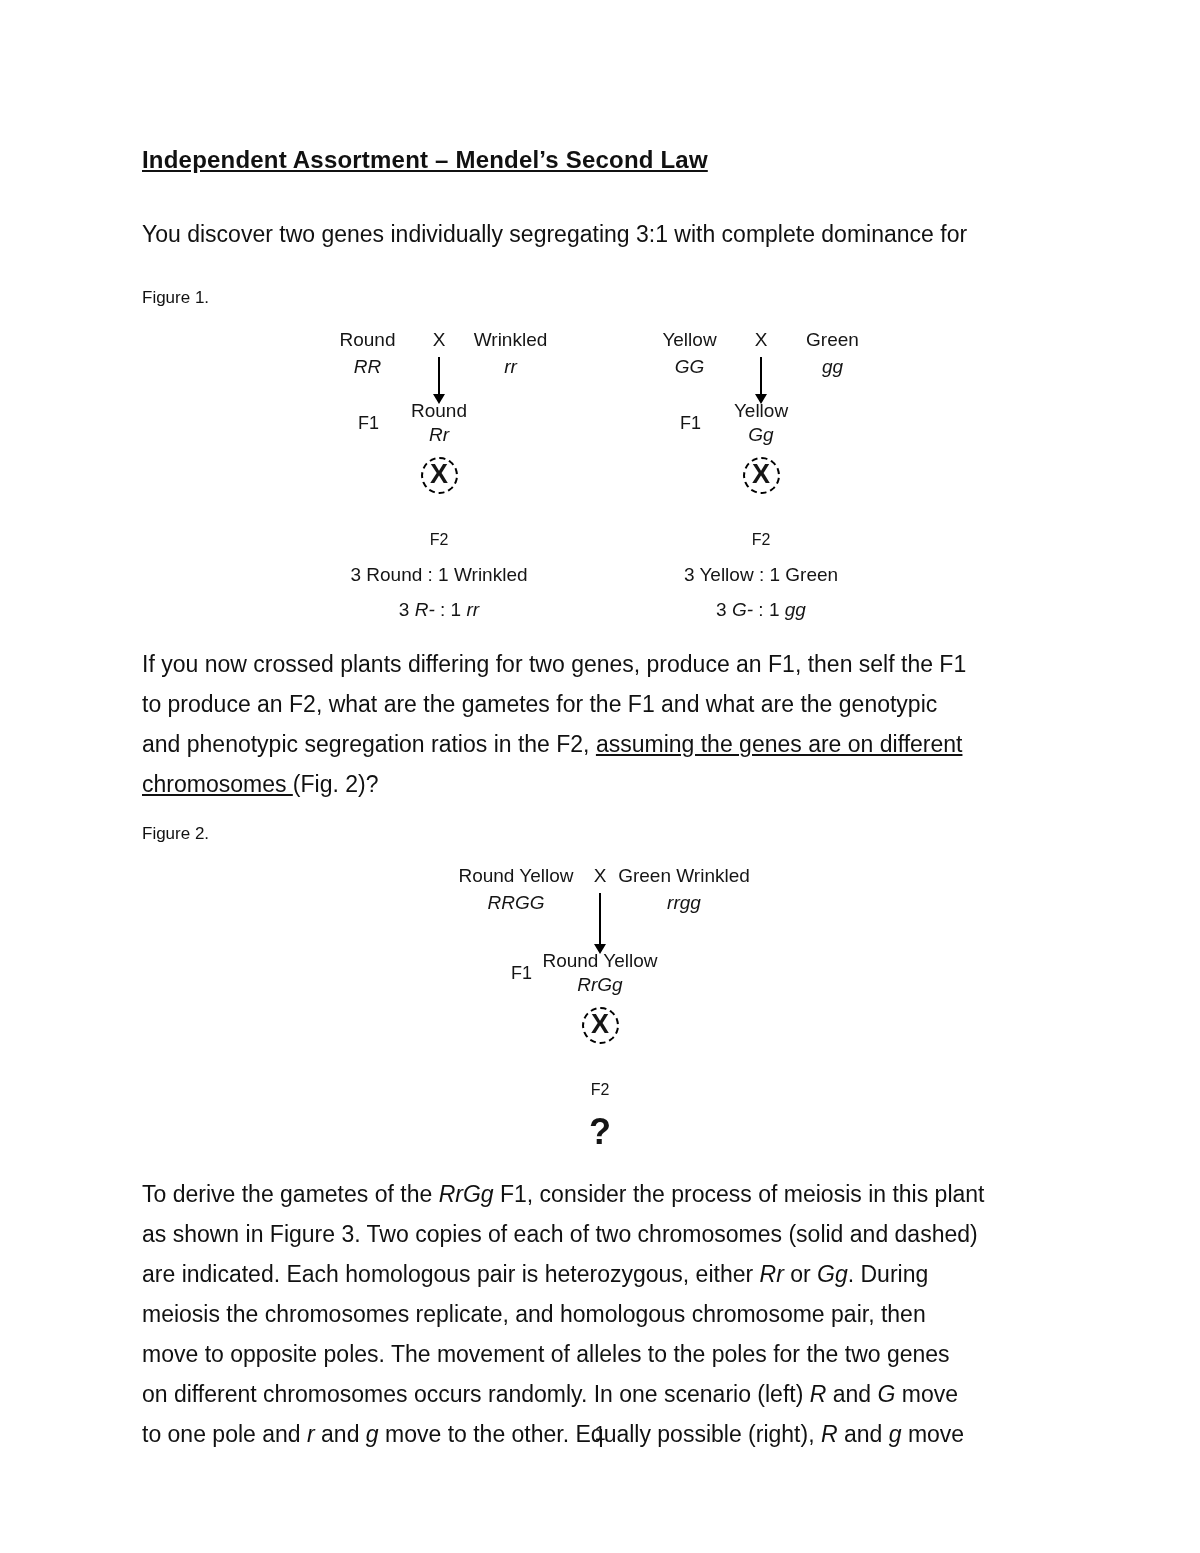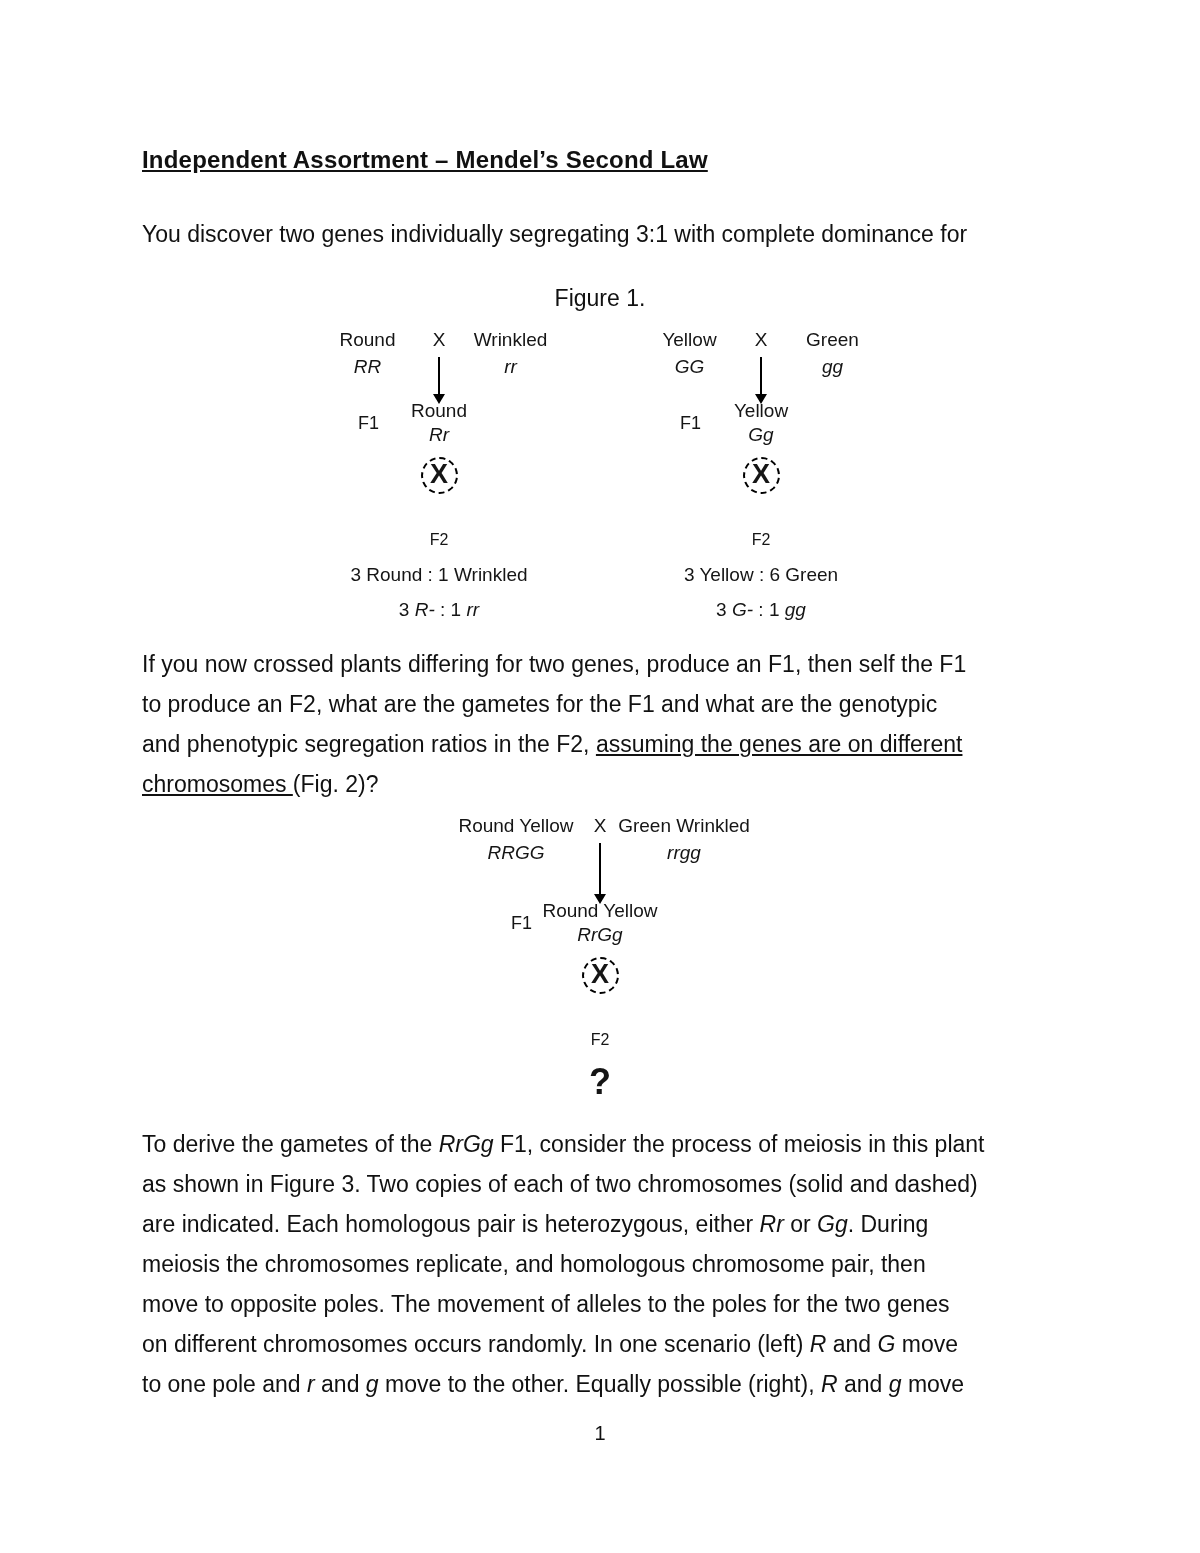--- a/index.html
+++ b/index.html
@@ -26,24 +26,23 @@
     margin-bottom: 40px;
     letter-spacing: 0.2px;
   }
   .para {
     font-size: 23px;
     line-height: 40px;
     margin-bottom: 24px;
     max-width: 940px;
   }
   .fig-label {
-    font-size: 23px;
+    font-size: 17px;
     line-height: 40px;
     margin-bottom: 10px;
-    text-align: center;
   }
   
   .fig-row {
     display: flex;
     justify-content: center;
     gap: 72px;
     margin-bottom: 22px;
   }
   .cross {
     display: flex;
@@ -210,27 +209,28 @@
           <span>Yellow</span>
           <span class="geno">Gg</span>
         </span>
           </span>
         <span class="cell c3"></span>
       </div>
       <div class="self-icon">
           <span>X</span>
         </div>
       <div class="f2">F2</div>
-      <div class="ratio">3 Yellow : 6 Green</div>
+      <div class="ratio">3 Yellow : 1 Green</div>
       <div class="ratio"><span>3 </span><span style="font-style: italic;">G-</span><span> : 1 </span><span style="font-style: italic;">gg</span></div>
     </div>
   </div>
 
   <div class="para" style="margin-bottom:10px"><span>If you now crossed plants differing for two genes, produce an F1, then self the F1</span><br><span>to produce an F2, what are the gametes for the F1 and what are the genotypic</span><br><span>and phenotypic segregation ratios in the F2, </span><span style="text-decoration: underline;">assuming the genes are on different </span><br><span style="text-decoration: underline;">chromosomes </span><span>(Fig. 2)?</span></div>
 
+  <div class="fig-label">Figure 2.</div>
 
   <div class="fig-row" style="margin-bottom:30px">
 
     <div class="cross wide">
       <div class="crow parents">
         <span class="cell c1">
             <span class="stack">Round Yellow</span>
           </span>
         <span class="cell c2">
             <span>X</span>

